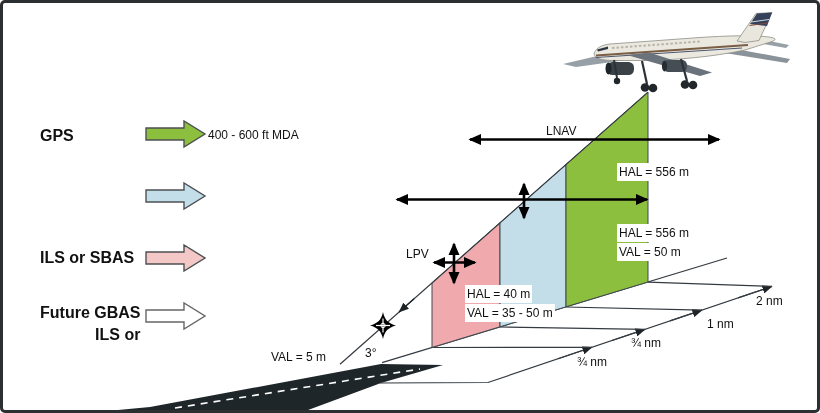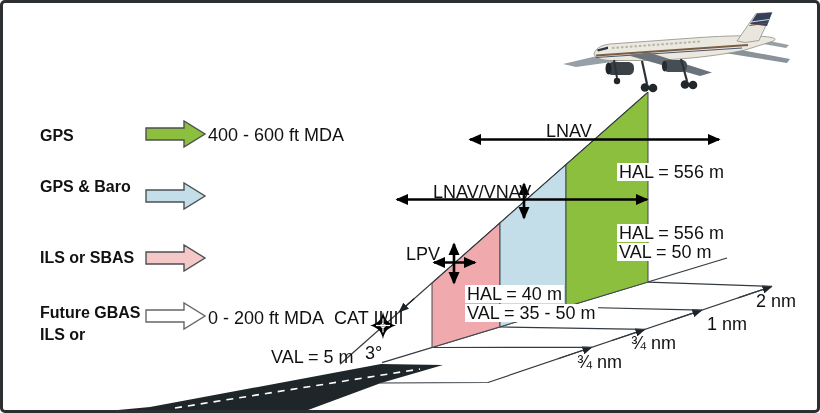--- a/index.html
+++ b/index.html
@@ -2,22 +2,22 @@
 <html><head>
 <meta charset="utf-8">
 <style>
   html,body{margin:0;padding:0;background:#fff;}
   .fig{
     position:relative;width:820px;height:413px;box-sizing:border-box;
     border:3px solid #2c2f31;border-radius:5px;background:#fff;overflow:hidden;
     font-family:"Liberation Sans", sans-serif;color:#111;
   }
   .fig svg{position:absolute;left:0;top:0;}
-  .t{position:absolute;font-size:18px;line-height:18px;white-space:nowrap;z-index:5;}
-  .b{position:absolute;font-size:16px;line-height:21px;font-weight:bold;white-space:nowrap;z-index:5;}
+  .t{position:absolute;font-size:12px;line-height:18px;white-space:nowrap;z-index:5;}
+  .b{position:absolute;font-size:16px;line-height:21px;font-weight:bold;white-space:nowrap;z-index:5;text-align:right;}
   .bg{background:#fff;padding:0 2px;margin-top:18px;}
   .gap{display:inline-block;width:10px;}
 </style>
 </head>
 <body>
 
 <div class="fig">
 
   <svg width="814" height="407" viewBox="3 3 814 407">
     <defs>
@@ -109,42 +109,37 @@
       <circle cx="693" cy="85" r="4.3" fill="#22272c"></circle>
     </g>
   </svg>
 
   <div class="b" style="left:37px;top:122px">
     <span style="display:block">GPS</span>
   </div>
   <div class="t" style="left:205px;top:123px">400 - 600 ft MDA</div>
 
   <div class="b" style="left:37px;top:174px;line-height:20px">
-    <span style="display:block">GPS &amp; Baro</span>
   </div>
 
   <div class="b" style="left:37px;top:244px">
     <span style="display:block">ILS or SBAS</span>
   </div>
 
   <div class="b" style="left:37px;top:299px;line-height:22px">
     <span style="display:block">Future GBAS</span>
     <span style="display:block">ILS or</span>
   </div>
-  <div class="t" style="left:205px;top:306px">
-    <span>0 - 200 ft MDA</span><span class="gap"></span><span>CAT II/III</span>
-  </div>
   <div class="t" style="left:268px;top:345px">VAL = 5 m</div>
 
   <div class="t" style="left:362px;top:341px">3°</div>
 
   <div class="t" style="left:543px;top:119px">LNAV</div>
   <div class="t bg" style="left:614px;top:142px">HAL = 556 m</div>
 
-  <div class="t" style="left:430px;top:180px">LNAV/VNAV</div>
   <div class="t bg" style="left:614px;top:203px">HAL = 556 m</div>
   <div class="t bg" style="left:614px;top:222px">VAL = 50 m</div>
 
   <div class="t" style="left:403px;top:242px">LPV</div>
   <div class="t bg" style="left:462px;top:264px">HAL = 40 m</div>
   <div class="t bg" style="left:462px;top:283px">VAL = 35 - 50 m</div>
 
   <div class="t" style="left:574px;top:350px">¾ nm</div>
   <div class="t" style="left:628px;top:331px">¾ nm</div>
   <div class="t" style="left:704px;top:312px">1 nm</div>

